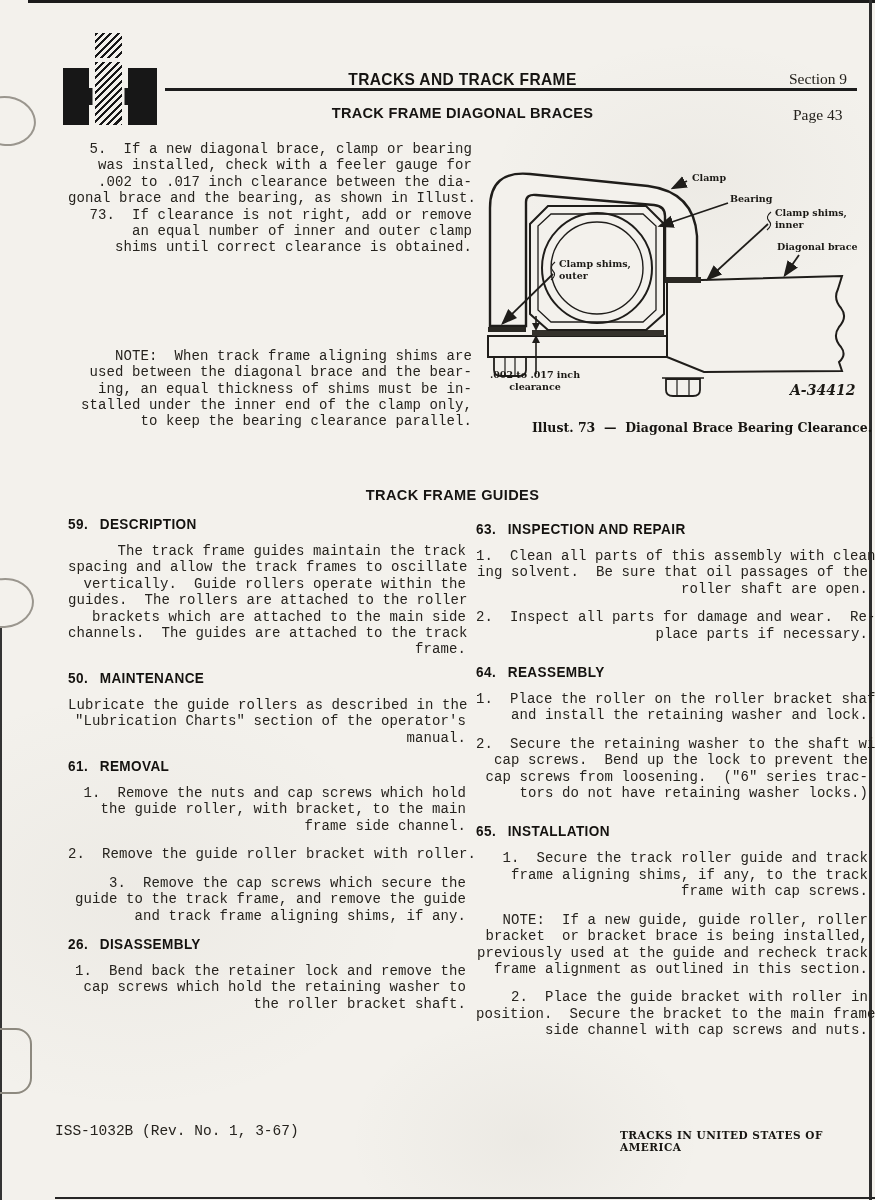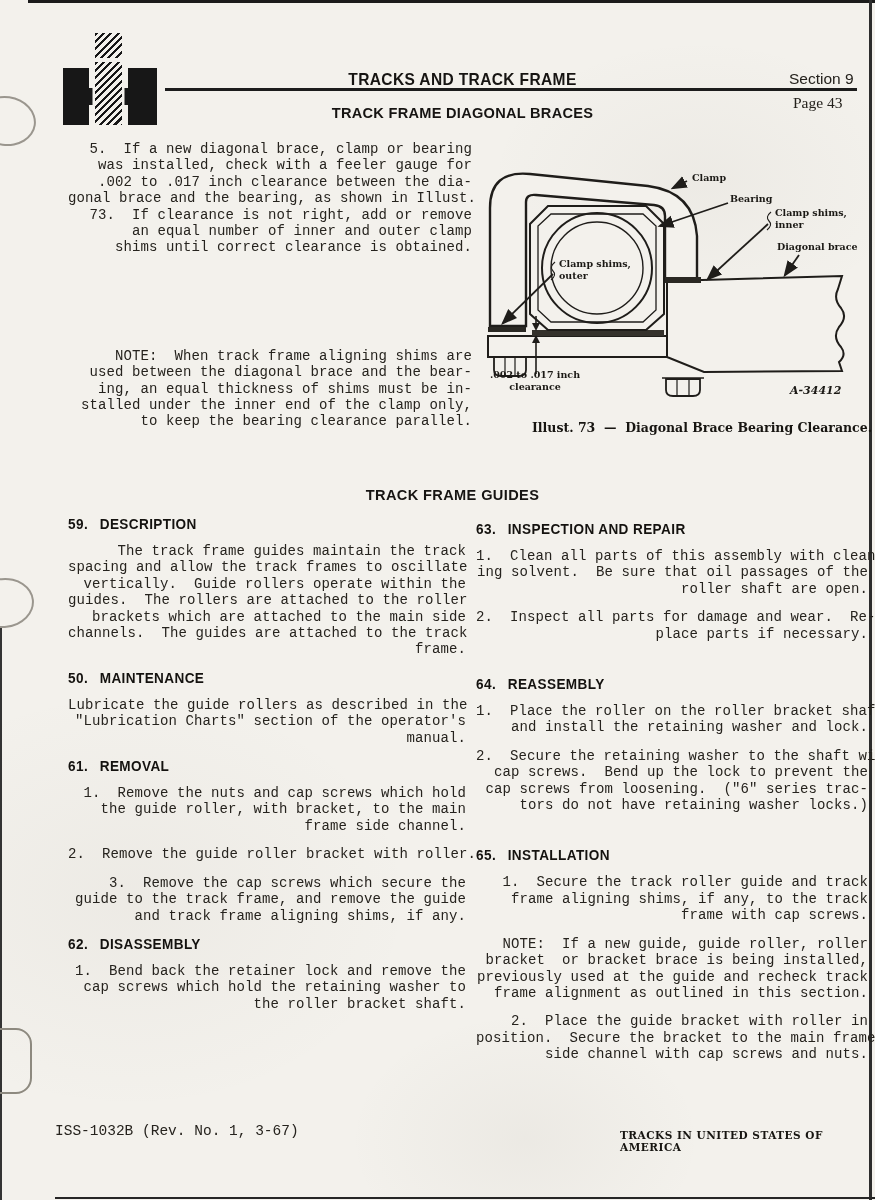--- a/index.html
+++ b/index.html
@@ -35,59 +35,59 @@
   .lg-dot{left:35px;top:3px;width:27px;height:25px;}
   .lg-cross{left:3px;top:58px;width:94px;height:17px;}
   .lg-left{left:3px;top:38px;width:26px;height:57px;}
   .lg-right{left:68px;top:38px;width:29px;height:57px;}
   .lg-center{left:35px;top:32px;width:27px;height:63px;}
 
   
   .hdr-title{position:absolute;left:50px;right:0;top:70px;text-align:center;
     font-weight:bold;font-size:16.5px;letter-spacing:.4px;color:#161412;transform:scaleX(.94);}
   .hdr-rule{position:absolute;left:165px;top:88px;width:692px;height:3px;background:#1c1c1c;}
-  .hdr-section{position:absolute;left:789px;top:70px;font-family:Liberation Sans, sans-serif;font-size:15.5px;}
-  .hdr-page{position:absolute;left:793px;top:94px;font-family:"Liberation Serif",serif;font-size:15.5px;}
+  .hdr-section{position:absolute;left:789px;top:70px;font-family:Liberation Serif, serif;font-size:15.5px;}
+  .hdr-page{position:absolute;left:793px;top:106px;font-family:"Liberation Serif",serif;font-size:15.5px;}
   .hdr-sub{position:absolute;left:50px;right:0;top:104px;text-align:center;
     font-weight:bold;font-size:15.5px;letter-spacing:.3px;color:#161412;transform:scaleX(.94);}
 
   
   .mono{font-family:"Liberation Mono","DejaVu Sans Mono",monospace;font-size:14px;
     letter-spacing:.1px;line-height:16.4px;color:#26231e;text-align:right;}
   .tline{white-space:pre;}
   .para{margin:0 0 12px 0;}
   .intro{position:absolute;left:68px;top:141px;width:404px;}
   .intro .para.note-para{margin-top:92px;}
 
   
   .guides-title{position:absolute;left:30px;right:0;top:486px;text-align:center;
     font-weight:bold;font-size:15.5px;letter-spacing:.4px;color:#161412;transform:scaleX(.94);}
   .col{position:absolute;width:398px;}
   #col-left{left:68px;top:516px;}
   #col-right{left:476px;top:521px;width:392px;}
   .section{margin-top:12px;}
   .col .section:first-child{margin-top:0;}
-  #col-right .section{margin-top:34px;}
+  #col-right .section{margin-top:22px;}
   #col-right .section:first-child{margin-top:0;}
   .sec-head{font-weight:bold;font-size:14px;letter-spacing:.4px;color:#14120f;
     margin:0 0 11px 0;transform:scaleX(.97);transform-origin:left;}
   .sec-head .num{margin-right:12px;}
 
   
   .figure{position:absolute;left:468px;top:140px;width:404px;height:300px;}
   .figure svg{position:absolute;left:0;top:0;}
   .fig-label{position:absolute;font-family:"DejaVu Serif",serif;font-weight:bold;
     font-size:9.5px;line-height:11.5px;color:#1b1915;white-space:pre-line;}
   .lbl-clamp{left:224px;top:32px;}
   .lbl-bearing{left:262px;top:53px;}
   .lbl-shims-inner{left:307px;top:67px;}
   .lbl-diag{left:309px;top:101px;}
   .lbl-shims-outer{left:91px;top:118px;}
   .lbl-clearance{left:14px;top:229px;width:106px;text-align:center;}
-  .lbl-partnum{left:322px;top:245px;font-style:italic;font-size:11px;}
+  .lbl-partnum{left:322px;top:245px;font-style:italic;font-size:14px;}
   .fig-caption{position:absolute;left:0;right:0;top:280px;text-align:right;
     font-family:"DejaVu Serif",serif;font-weight:bold;font-size:12.5px;color:#171511;white-space:pre;}
 
   
   .foot-left{position:absolute;left:55px;top:1123px;font-family:"Liberation Mono","DejaVu Sans Mono",monospace;
     font-size:14.5px;color:#26231e;white-space:pre;}
   .foot-right{position:absolute;left:620px;top:1129px;font-family:"DejaVu Serif",serif;
     font-weight:bold;font-size:10.5px;letter-spacing:.5px;color:#171511;}
 </style>
 </head>
@@ -226,21 +226,21 @@
         <div class="para mono">
           <div class="tline">2.  Remove the guide roller bracket with roller.</div>
         </div>
         <div class="para mono">
           <div class="tline">3.  Remove the cap screws which secure the</div>
           <div class="tline">guide to the track frame, and remove the guide</div>
           <div class="tline">and track frame aligning shims, if any.</div>
         </div>
       </div>
       <div class="section">
-        <div class="sec-head"><span class="num">62.</span><span>DISASSEMBLY</span></div>
+        <div class="sec-head"><span class="num">26.</span><span>DISASSEMBLY</span></div>
         <div class="para mono">
           <div class="tline">1.  Bend back the retainer lock and remove the</div>
           <div class="tline">cap screws which hold the retaining washer to</div>
           <div class="tline">the roller bracket shaft.</div>
         </div>
       </div>
     </div>
   <div class="col" id="col-right">
       <div class="section">
         <div class="sec-head"><span class="num">63.</span><span>INSPECTION AND REPAIR</span></div>

